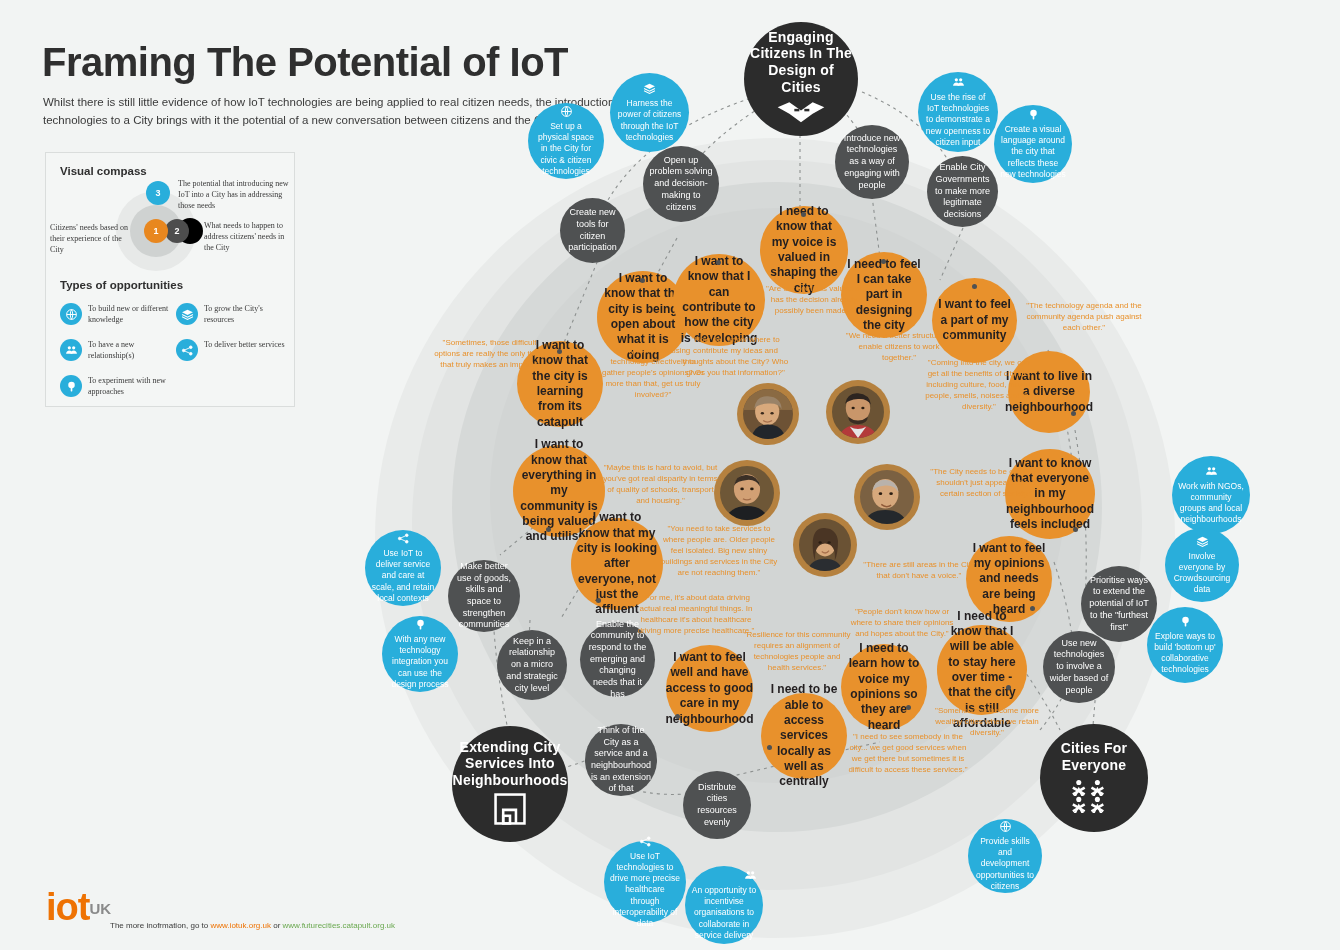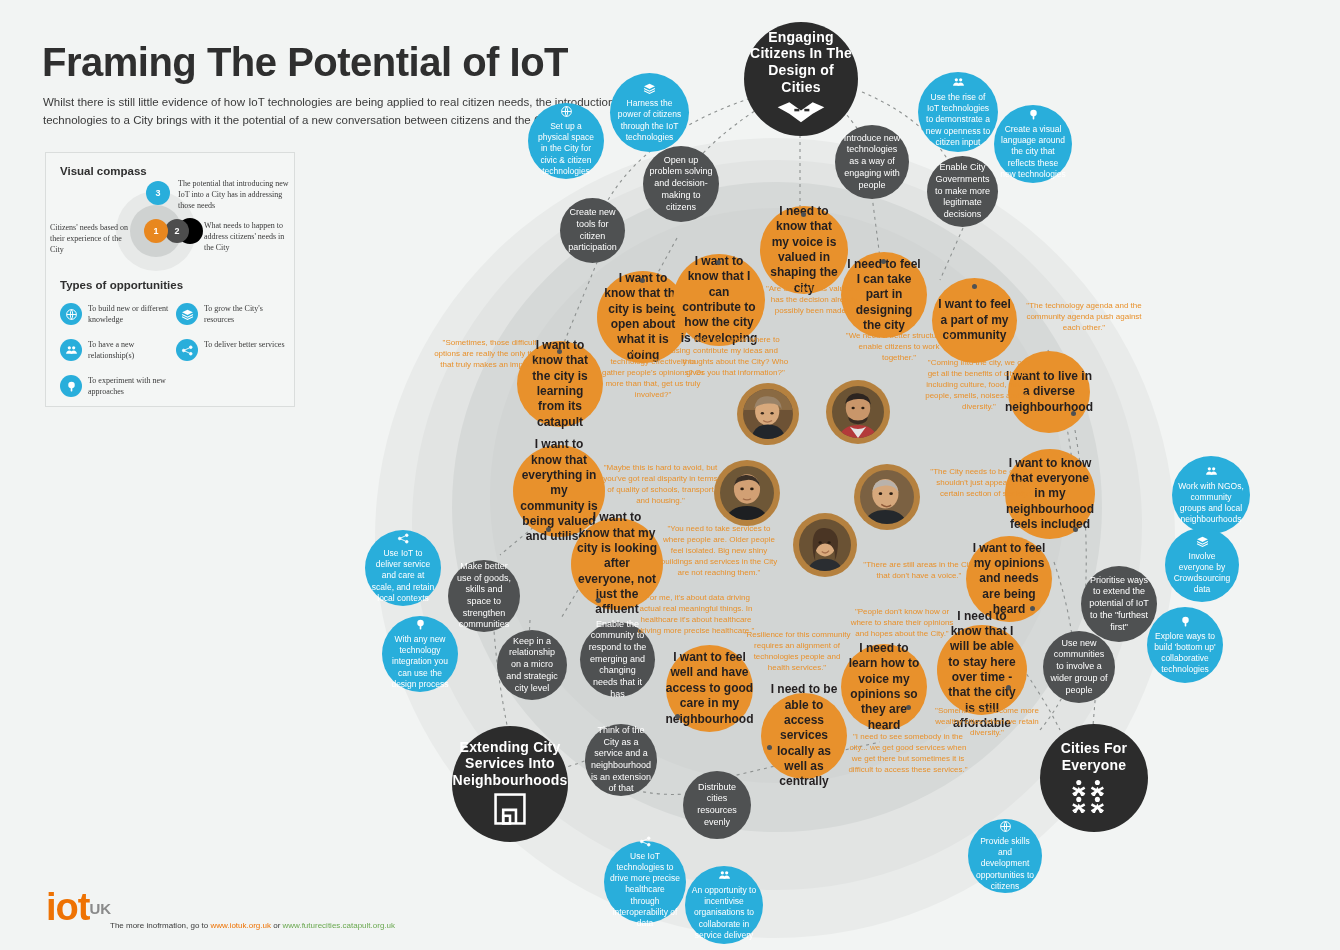--- a/index.html
+++ b/index.html
@@ -320,21 +320,21 @@
 
   <div class="node n-grey" style="left:585px; top:724px; width:72px; height:72px;">
     <span class="lbl">Think of the City as a service and a neighbourhood is an extension of that</span>
     </div>
 
   <div class="node n-grey" style="left:683px; top:771px; width:68px; height:68px;">
     <span class="lbl">Distribute cities resources evenly</span>
     </div>
 
   <div class="node n-grey" style="left:1043px; top:631px; width:72px; height:72px;">
-    <span class="lbl">Use new communities to involve a wider group of people</span>
+    <span class="lbl">Use new technologies to involve a wider based of people</span>
     </div>
 
   <div class="node n-grey" style="left:1081px; top:566px; width:76px; height:76px;">
     <span class="lbl">Prioritise ways to extend the potential of IoT to the "furthest first"</span>
     </div>
 
   <div class="node n-orange" style="left:517px; top:341px; width:86px; height:86px;">
     <span class="lbl">I want to know that the city is learning from its catapult</span>
     <span class="dot" style="left:40px; top:8px;"></span>
     </div>
@@ -488,21 +488,21 @@
   <div class="node n-blue" style="left:968px; top:819px; width:74px; height:74px;">
     <span class="node-ic">
       <svg width="13" height="13" viewBox="0 0 24 24" fill="none" stroke="#fff" stroke-width="1.8">
           <circle cx="12" cy="12" r="9"></circle>
           <path d="M3 12h18M12 3c3 3.5 3 14.5 0 18M12 3C9 6.5 9 17.5 12 21"></path>
         </svg>
       </span>
     <span class="lbl">Provide skills and development opportunities to citizens</span>
     </div>
 
-  <div class="node n-blue" style="left:685px; top:866px; width:78px; height:78px;">
+  <div class="node n-blue" style="left:685px; top:866px; width:78px; height:78px;align-items:flex-end;">
     <span class="node-ic">
       <svg width="13" height="13" viewBox="0 0 24 24" fill="#fff">
           <circle cx="8" cy="7" r="3"></circle>
           <circle cx="16" cy="7" r="3"></circle>
           <path d="M2 18c0-3.3 2.7-6 6-6s6 2.7 6 6z"></path>
           <path d="M10 18c0-3.3 2.7-6 6-6s6 2.7 6 6z"></path>
         </svg>
       </span>
     <span class="lbl">An opportunity to incentivise organisations to collaborate in service delivery</span>
     </div>

